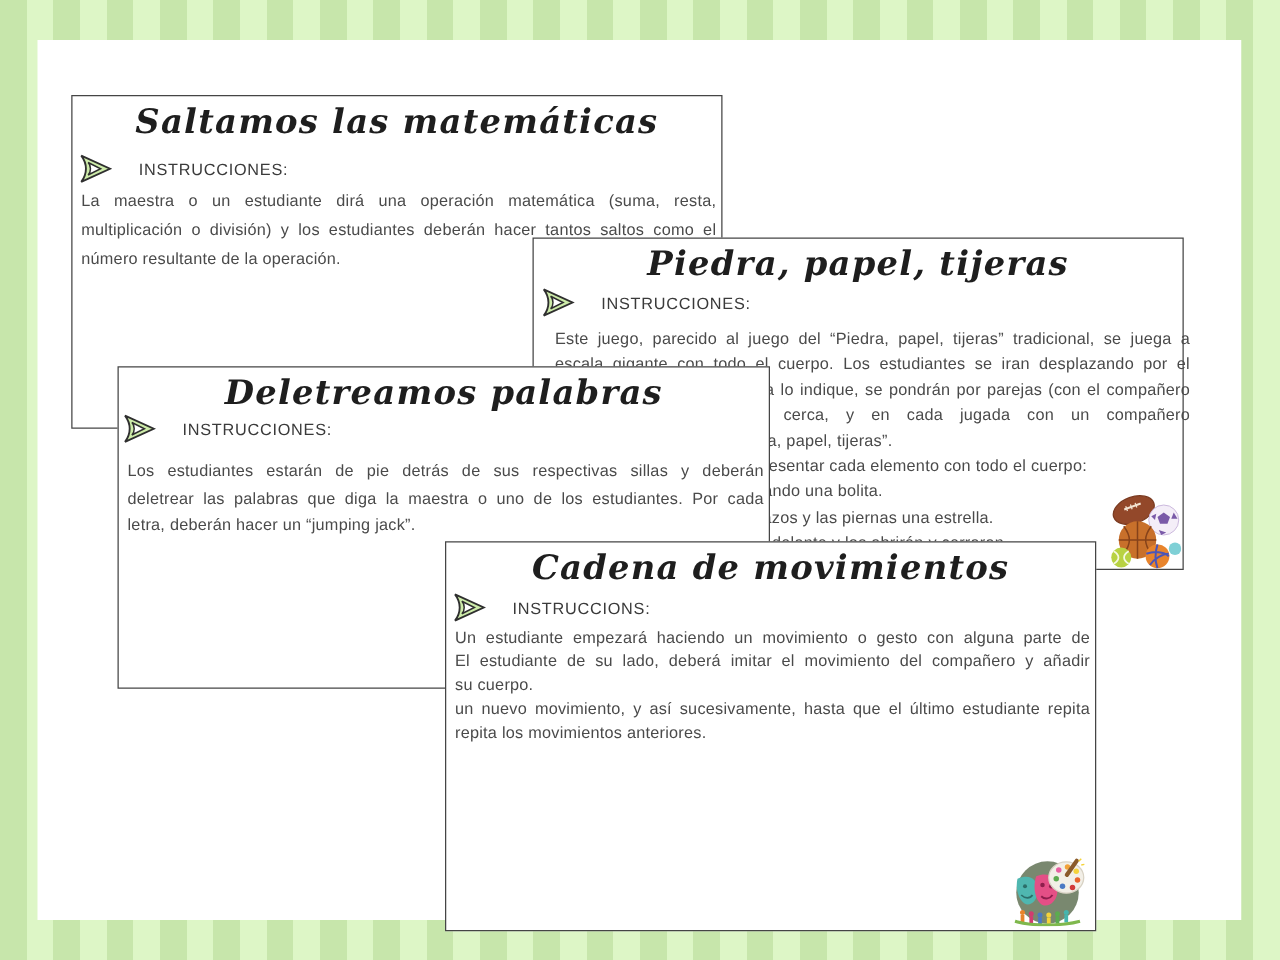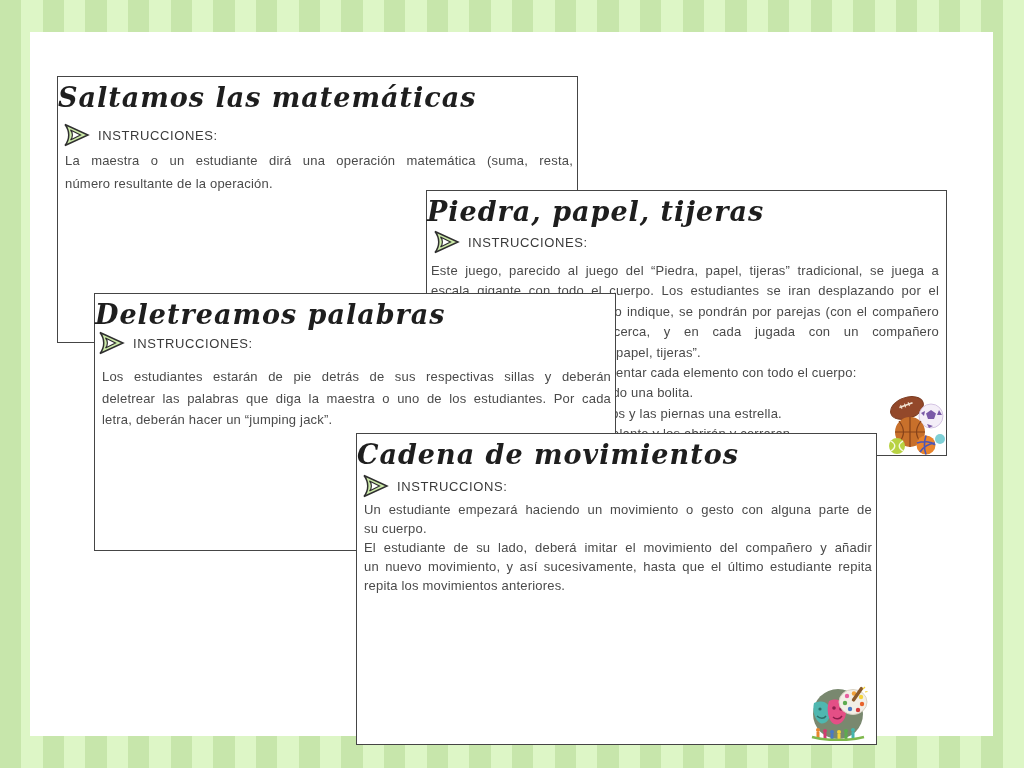--- a/index.html
+++ b/index.html
@@ -16,39 +16,39 @@
   }
   .card{
     position:absolute;background:#ffffff;border:1.6px solid #454545;box-sizing:border-box;
   }
   #card-saltamos   {left:57px; top:76px;  width:521px;height:267px;z-index:1;}
   #card-piedra     {left:426px;top:190px; width:521px;height:266px;z-index:2;}
   #card-deletreamos{left:94px; top:293px; width:522px;height:258px;z-index:3;padding-left:45px;}
   #card-cadena     {left:356px;top:433px; width:521px;height:312px;z-index:4;}
 
   .title{
-    position:absolute;left:0;right:0;top:5px;
+    position:absolute;left:0;right:0;top:5px;text-align:center;
     font-family:"DejaVu Serif",serif;font-style:italic;font-weight:700;
     font-size:27px;color:#1e1e1e;letter-spacing:1px;white-space:nowrap;
   }
   .instr{
-    position:absolute;display:flex;align-items:center;gap:8px;
+    position:absolute;display:flex;align-items:center;gap:21px;
   }
   #card-saltamos    .instr{left:5px;top:46px;}
   #card-piedra      .instr{left:6px;top:39px;}
   #card-deletreamos .instr{left:3px;top:37px;}
   #card-cadena      .instr{left:5px;top:40px;}
   .instr .lbl{
     font-size:13px;color:#3a3a3a;letter-spacing:0.6px;
   }
   .body{
     position:absolute;font-size:13px;color:#4a4a4a;letter-spacing:0.2px;
   }
   #card-saltamos    .body{left:7px;top:72px;width:508px;line-height:23px;}
-  #card-piedra      .body{left:4px;top:70px;width:508px;line-height:20.4px;}
+  #card-piedra      .body{left:17px;top:70px;width:508px;line-height:20.4px;}
   #card-deletreamos .body{left:7px;top:72px;width:509px;line-height:21.5px;}
   #card-cadena      .body{left:7px;top:66px;width:508px;line-height:19px;}
   .ln{white-space:nowrap;overflow:hidden;}
   .ln.j{white-space:normal;text-align:justify;text-align-last:justify;}
 
   .balls-img{position:absolute;right:1px;bottom:0;width:58px;height:62px;}
   .arts-img{position:absolute;right:6px;bottom:3px;width:64px;height:56px;}
 </style>
 </head>
 <body>
@@ -60,20 +60,21 @@
   <div class="title">Saltamos las matemáticas</div>
   <div class="instr">
     <svg width="27" height="24" viewBox="0 0 27 24">
       <path d="M2,1.5 C7,8 7,16 2,22.5 L25,12 Z" stroke="#2f2f2f" stroke-width="1.5" fill="#cdeba9"></path>
       <path d="M7.5,7 C10,9.5 10,14.5 7.5,17 L17.5,12 Z" stroke="#2f2f2f" stroke-width="1.2" fill="#ffffff"></path>
     </svg>
     <span class="lbl">INSTRUCCIONES:</span>
   </div>
   <div class="body">
     <div class="ln j">La maestra o un estudiante dirá una operación matemática (suma, resta,</div>
+    <div class="ln j">multiplicación o división) y los estudiantes deberán hacer tantos saltos como el</div>
     <div class="ln">número resultante de la operación.</div>
   </div>
 </div>
 
 <div class="card" id="card-piedra">
   <div class="title">Piedra, papel, tijeras</div>
   <div class="instr">
     <svg width="27" height="24" viewBox="0 0 27 24">
       <path d="M2,1.5 C7,8 7,16 2,22.5 L25,12 Z" stroke="#2f2f2f" stroke-width="1.5" fill="#cdeba9"></path>
       <path d="M7.5,7 C10,9.5 10,14.5 7.5,17 L17.5,12 Z" stroke="#2f2f2f" stroke-width="1.2" fill="#ffffff"></path>
@@ -143,22 +144,22 @@
   <div class="title">Cadena de movimientos</div>
   <div class="instr">
     <svg width="27" height="24" viewBox="0 0 27 24">
       <path d="M2,1.5 C7,8 7,16 2,22.5 L25,12 Z" stroke="#2f2f2f" stroke-width="1.5" fill="#cdeba9"></path>
       <path d="M7.5,7 C10,9.5 10,14.5 7.5,17 L17.5,12 Z" stroke="#2f2f2f" stroke-width="1.2" fill="#ffffff"></path>
     </svg>
     <span class="lbl">INSTRUCCIONS:</span>
   </div>
   <div class="body">
     <div class="ln j">Un estudiante empezará haciendo un movimiento o gesto con alguna parte de</div>
+    <div class="ln j">El estudiante de su lado, deberá imitar el movimiento del compañero y añadir</div>
     <div class="ln">su cuerpo.</div>
-    <div class="ln j">El estudiante de su lado, deberá imitar el movimiento del compañero y añadir</div>
     <div class="ln j">un nuevo movimiento, y así sucesivamente, hasta que el último estudiante repita</div>
     <div class="ln">repita los movimientos anteriores.</div>
   </div>
   <svg class="arts-img" viewBox="0 0 64 56">
     <circle cx="32" cy="29" r="25" fill="#79886f"></circle>
     <g>
       <path d="M8,18 C18,14 24,18 24,28 C24,36 18,40 14,38 C9,35 6,26 8,18 Z" fill="#4fb7b0"></path>
       <circle cx="14" cy="24" r="1.6" fill="#2c6f6a"></circle>
       <path d="M11,31 C14,34 18,34 20,31" stroke="#2c6f6a" stroke-width="1.4" fill="none"></path>
     </g>

